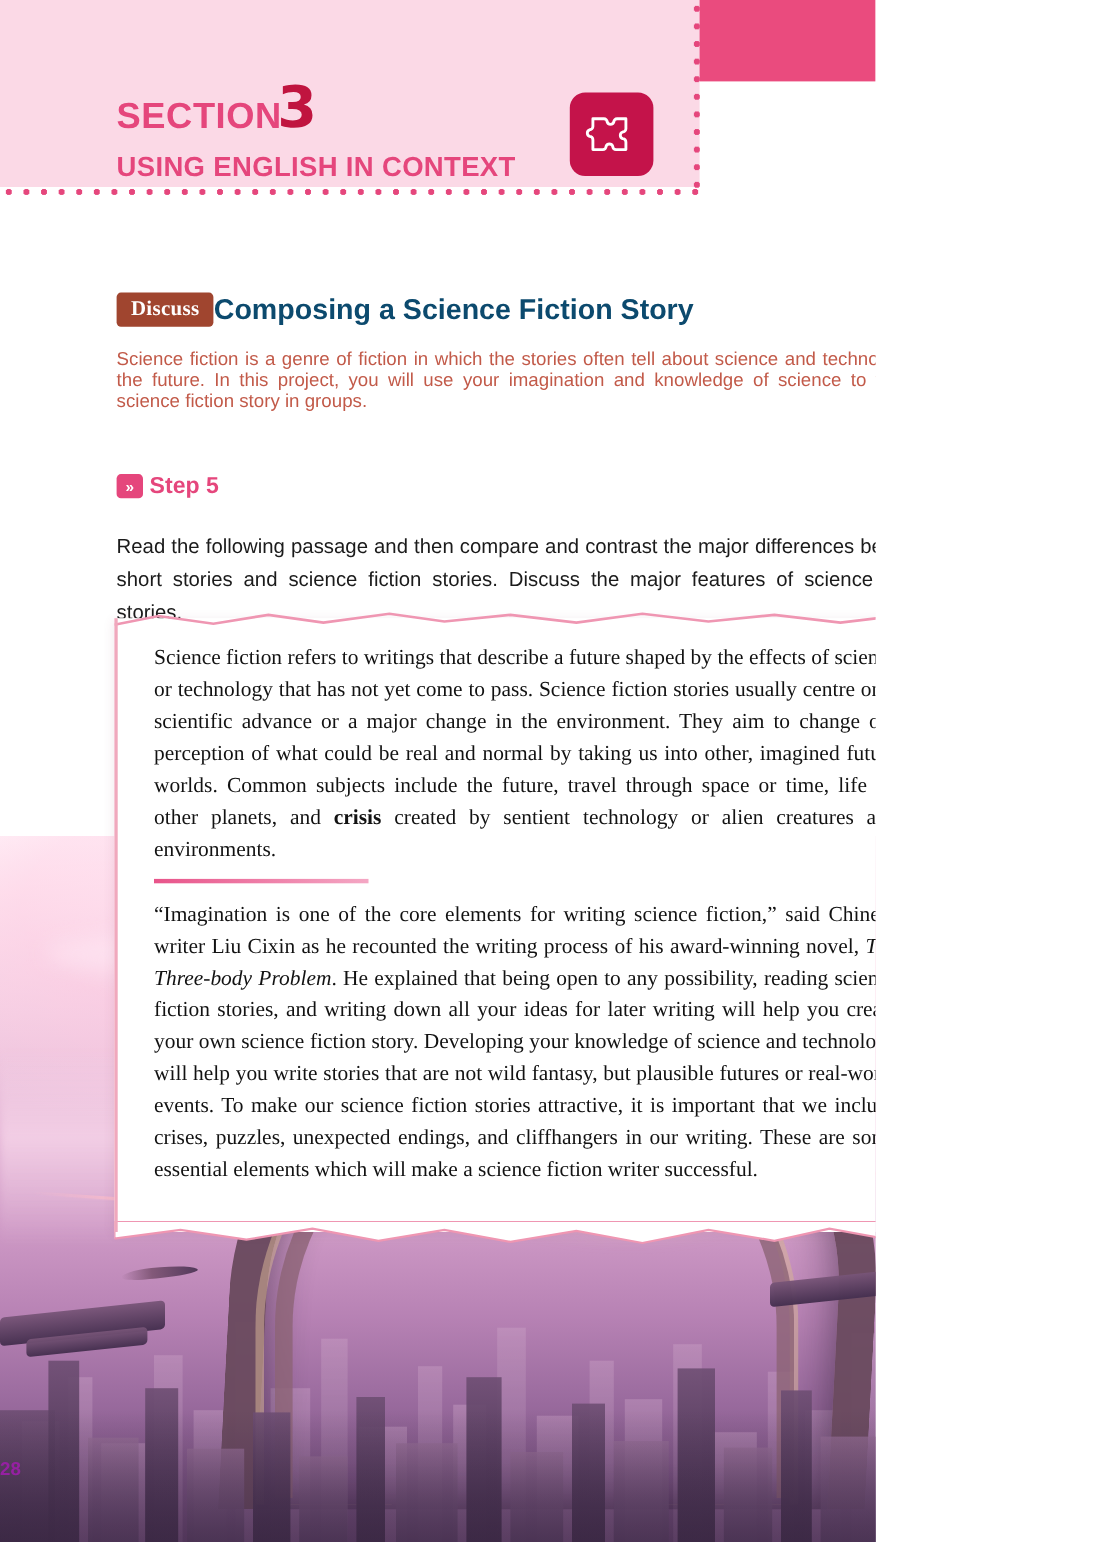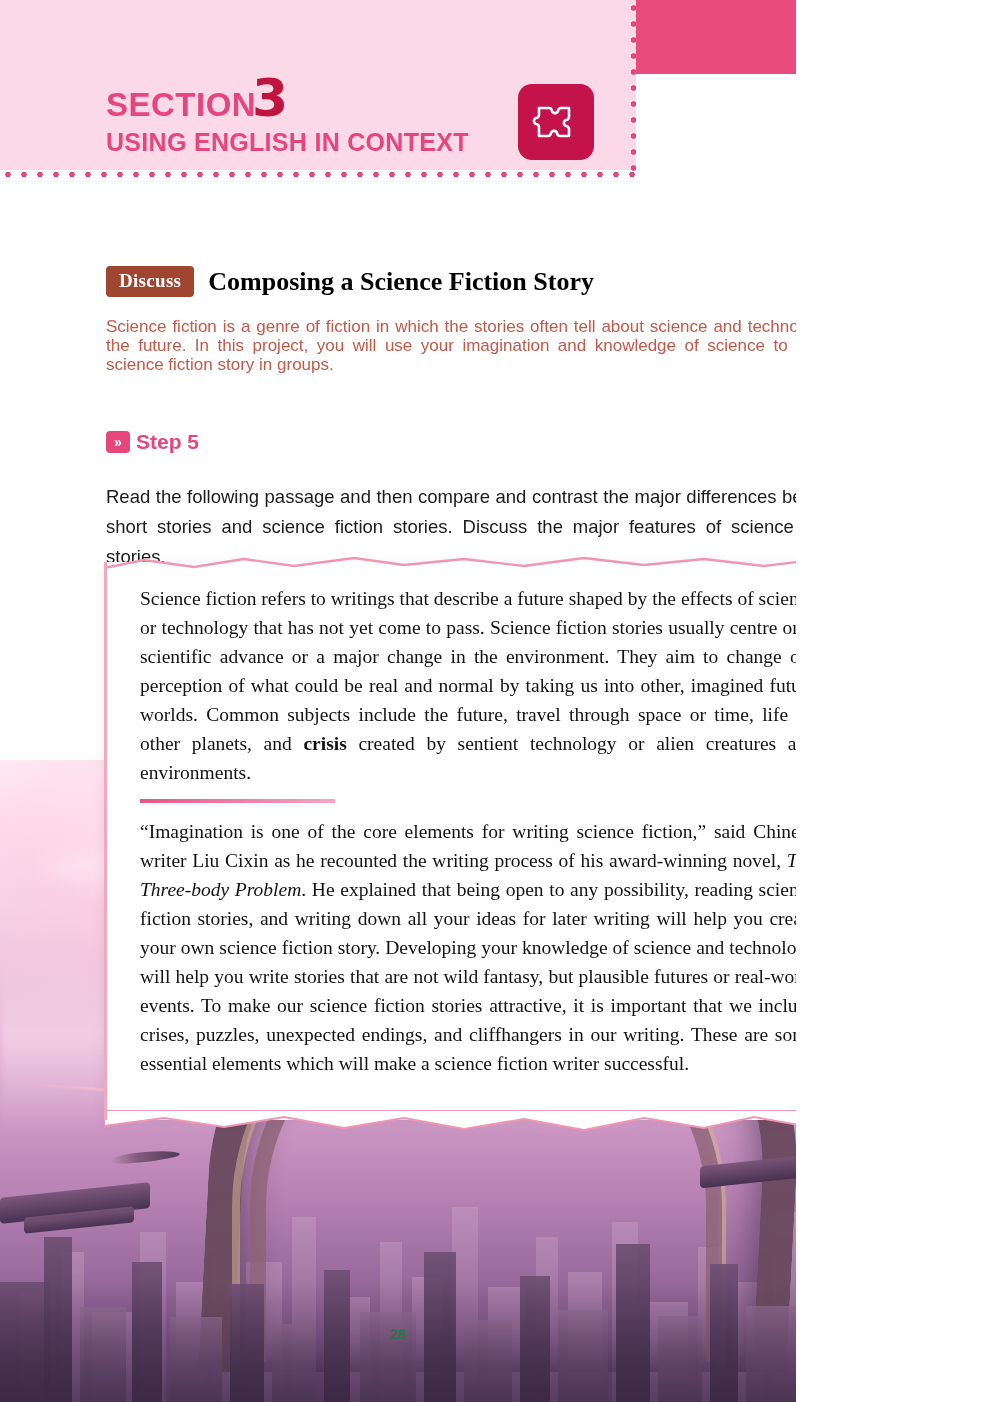--- a/index.html
+++ b/index.html
@@ -224,21 +224,21 @@
     top: 72px;
     color: #c0143f;
     font-size: 52px;
     font-weight: bold;
     line-height: 1;
     font-family: "DejaVu Sans", sans-serif;
   }
   .section-subtitle {
     position: absolute;
     left: 106px;
-    top: 130px;
+    top: 140px;
     color: #e5467c;
     font-size: 25px;
     font-weight: bold;
     letter-spacing: 0.3px;
     line-height: 1;
   }
   .puzzle-badge {
     position: absolute;
     left: 518px;
     top: 84px;
@@ -270,25 +270,24 @@
     background: #a0452f;
     color: #ffffff;
     font-size: 19px;
     font-weight: bold;
     padding: 4px 13px 5px;
     border-radius: 4px;
     font-family: "Liberation Serif", serif;
     letter-spacing: 0.3px;
   }
   .project-title {
-    margin-left: 14px;
-    color: #000000;
+    color: #0c4a6e;
     font-size: 26px;
     font-weight: bold;
-    font-family: Liberation Serif, serif;
+    font-family: Liberation Sans, sans-serif;
   }
 
   .intro-para {
     position: absolute;
     left: 106px;
     top: 317px;
     width: 744px;
     color: #c25a49;
     font-size: 17px;
     line-height: 19px;
@@ -403,23 +402,22 @@
   }
   .passage-body b { font-weight: bold; }
   .passage-body i { font-style: italic; }
 
   
   .page-number {
     position: absolute;
     left: 0;
     right: 0;
     top: 1326px;
-    text-align: center;
-    color: #15803d;
-    font-size: 14px;
+    color: #a21caf;
+    font-size: 17px;
     font-weight: bold;
     opacity: 0.85;
   }
 </style>
 </head>
 <body>
 
 <div class="page">
 
   <div class="bg-illustration">

